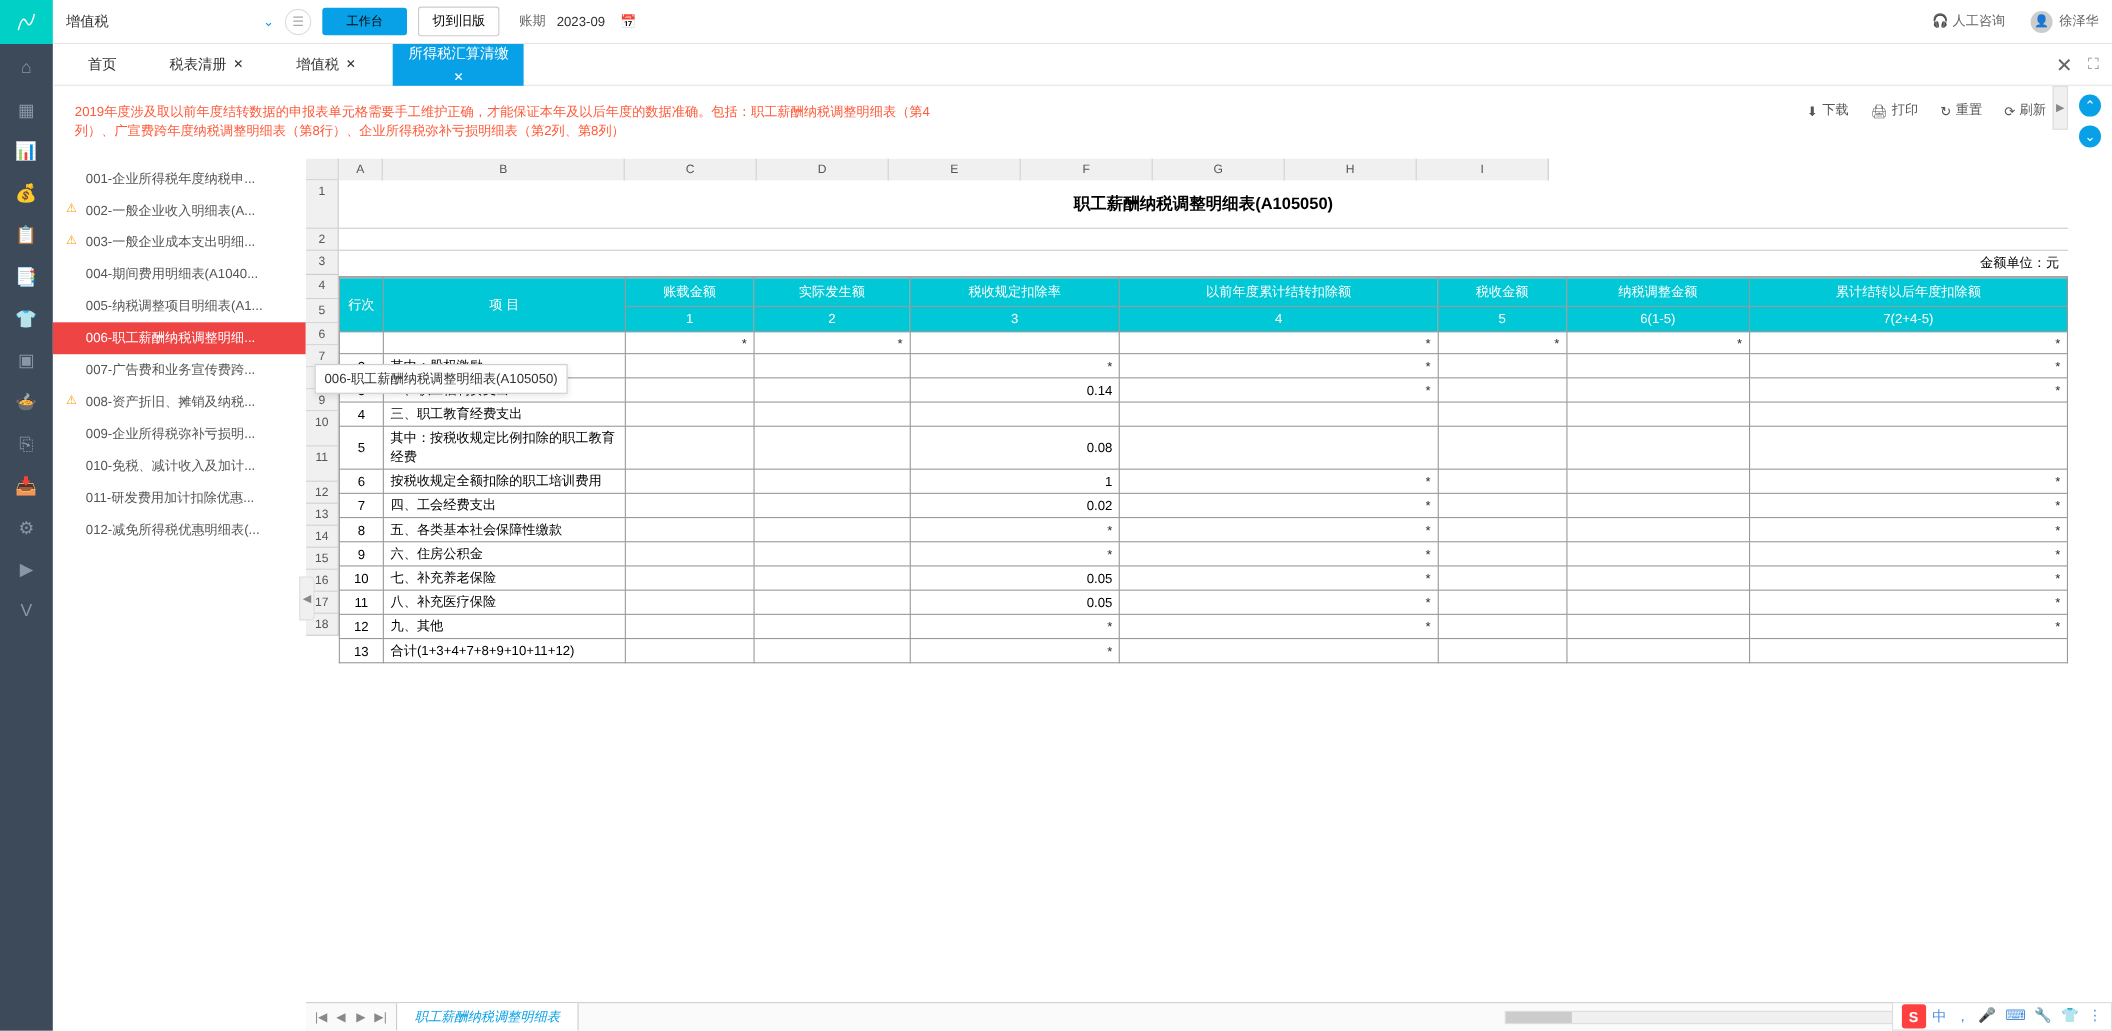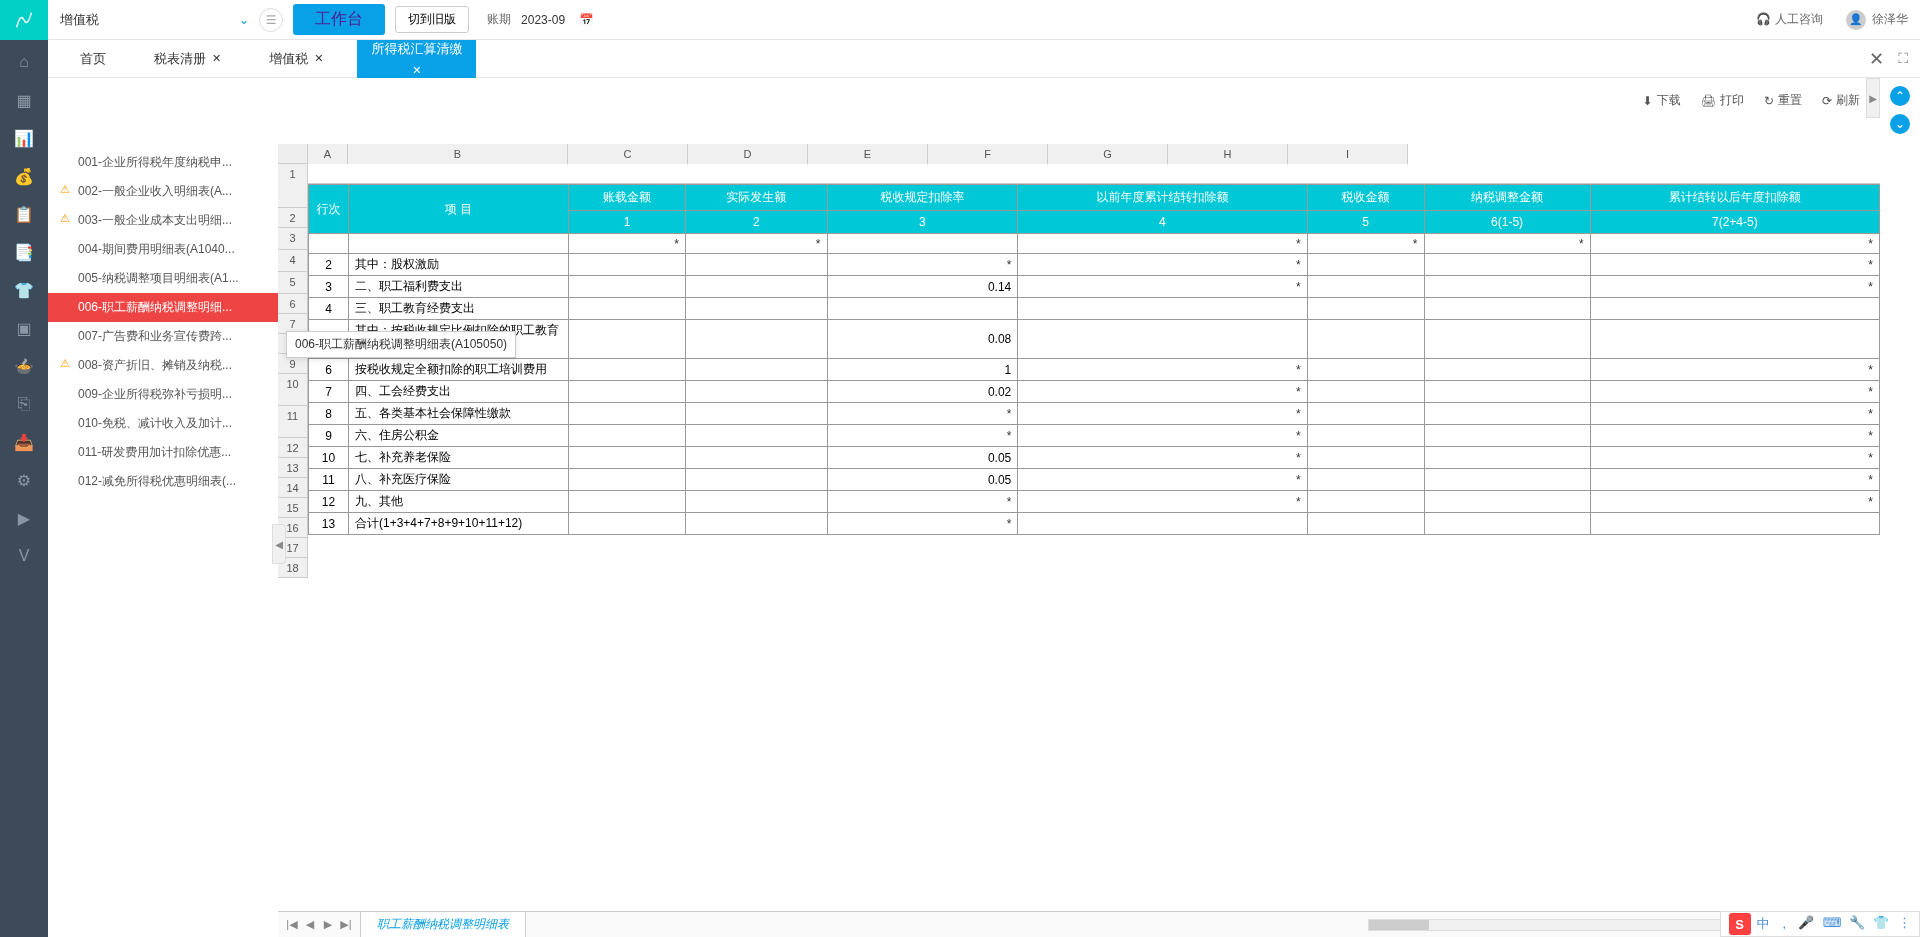--- a/index.html
+++ b/index.html
@@ -4,21 +4,21 @@
 <style>
 * { margin: 0; padding: 0; box-sizing: border-box; font-family: "Microsoft YaHei", Arial, sans-serif; }
 body { background: #fff; overflow: hidden; height: 937px; width: 1920px; }
 .top-bar { height: 40px; display: flex; align-items: center; padding: 0 12px; border-bottom: 1px solid #e5e5e5; }
 .logo-box { width: 48px; height: 40px; background: #00d0c5; display: flex; align-items: center; justify-content: center; position: absolute; left: 0; top: 0; }
 .logo-box svg { width: 22px; height: 22px; }
 .top-left { display: flex; align-items: center; gap: 10px; margin-left: 48px; }
 .dropdown-main { font-size: 13px; color: #333; display: flex; align-items: center; gap: 140px; cursor: pointer; }
 .chev-down { color: #08a0e6; font-size: 12px; }
 .circle-icon { width: 24px; height: 24px; border: 1px solid #ddd; border-radius: 50%; display: flex; align-items: center; justify-content: center; color: #aaa; font-size: 12px; }
-.btn-primary { background: #08a0e6; color: #4c1d95; padding: 5px 22px; border-radius: 3px; font-size: 16px; border: none; cursor: pointer; }
+.btn-primary { background: #08a0e6; color: #000000; padding: 5px 22px; border-radius: 3px; font-size: 11px; border: none; cursor: pointer; }
 .btn-outline { border: 1px solid #ccc; background: #fff; padding: 4px 12px; border-radius: 3px; font-size: 12px; cursor: pointer; }
 .period-label { font-size: 12px; color: #666; margin-left: 8px; }
 .period-val { font-size: 12px; color: #333; }
 .cal-icon { color: #08a0e6; margin-left: 4px; font-size: 12px; }
 .top-right { margin-left: auto; display: flex; align-items: center; gap: 23px; font-size: 12px; color: #666; }
 .user-box { display: flex; align-items: center; gap: 6px; }
 .avatar { width: 20px; height: 20px; background: #ccc; border-radius: 50%; display: flex; align-items: center; justify-content: center; color: #fff; font-size: 11px; }
 
 .left-rail { position: absolute; left: 0; top: 40px; bottom: 0; width: 48px; background: #3c4a5a; display: flex; flex-direction: column; align-items: center; padding-top: 12px; gap: 18px; }
 .rail-icon { width: 20px; height: 20px; color: #8a96a3; display: flex; align-items: center; justify-content: center; cursor: pointer; }
@@ -145,20 +145,21 @@
         <span>所得税汇算清缴</span>
         <span class="tab-close">✕</span>
       </div>
     </div>
   <span class="tab-bar-close">✕</span>
   <span style="margin-right:12px;color:#888;font-size:14px;cursor:pointer">⛶</span>
 </div>
 
 <div class="content">
   <div class="warning-row">
+    <div class="warning-text">2019年度涉及取以前年度结转数据的申报表单元格需要手工维护正确，才能保证本年及以后年度的数据准确。包括：职工薪酬纳税调整明细表（第4列）、广宣费跨年度纳税调整明细表（第8行）、企业所得税弥补亏损明细表（第2列、第8列）</div>
     <div class="action-buttons">
       <div class="action-btn">⬇ <span>下载</span></div>
       <div class="action-btn">🖨 <span>打印</span></div>
       <div class="action-btn">↻ <span>重置</span></div>
       <div class="action-btn">⟳ <span>刷新</span></div>
     </div>
   </div>
 
   <div class="work-area">
     <div class="form-list" id="form-list">
@@ -208,21 +209,23 @@
             <div class="row-h" style="height: 32px;">11</div>
             <div class="row-h">12</div>
             <div class="row-h">13</div>
             <div class="row-h">14</div>
             <div class="row-h">15</div>
             <div class="row-h">16</div>
             <div class="row-h">17</div>
             <div class="row-h">18</div>
           </div>
         <div class="grid" style="flex:1">
+          <div class="sheet-title">职工薪酬纳税调整明细表(A105050)</div>
           <div style="height:20px;border-bottom:1px solid #ccc"></div>
+          <div class="unit-row">金额单位：元</div>
           <table class="data">
             <thead>
               <tr>
                 <th rowspan="2" style="width:40px">行次</th>
                 <th rowspan="2" style="width:220px">项   目</th>
                 <th>账载金额</th>
                 <th>实际发生额</th>
                 <th>税收规定扣除率</th>
                 <th>以前年度累计结转扣除额</th>
                 <th>税收金额</th>

